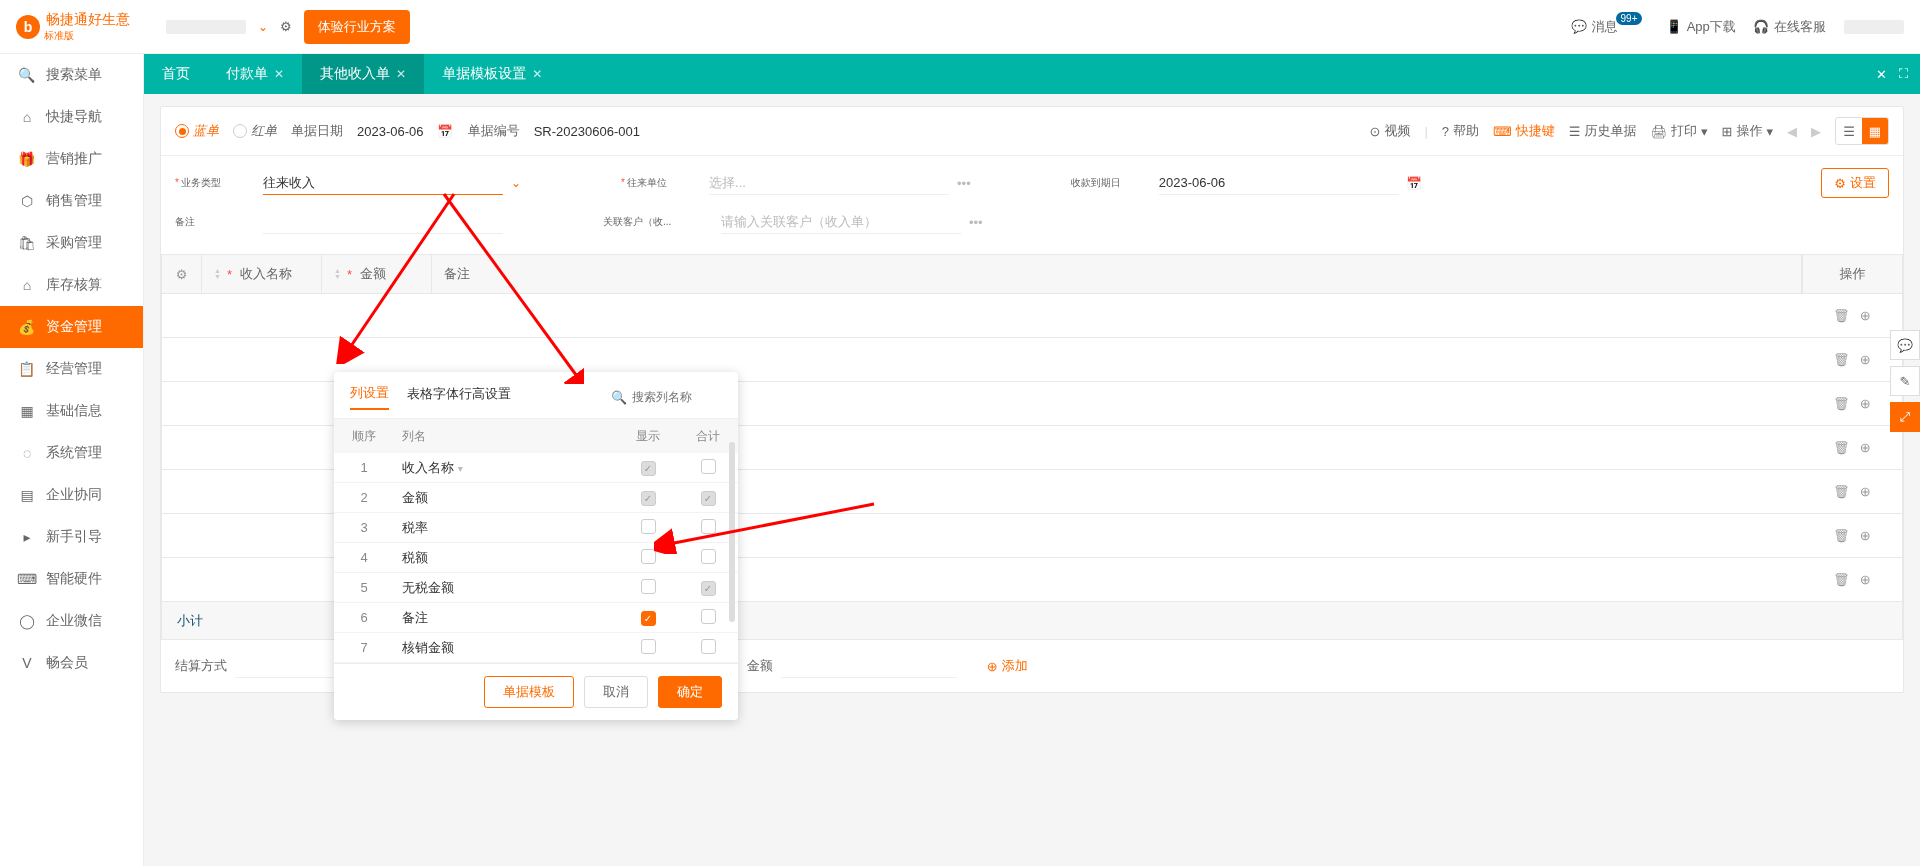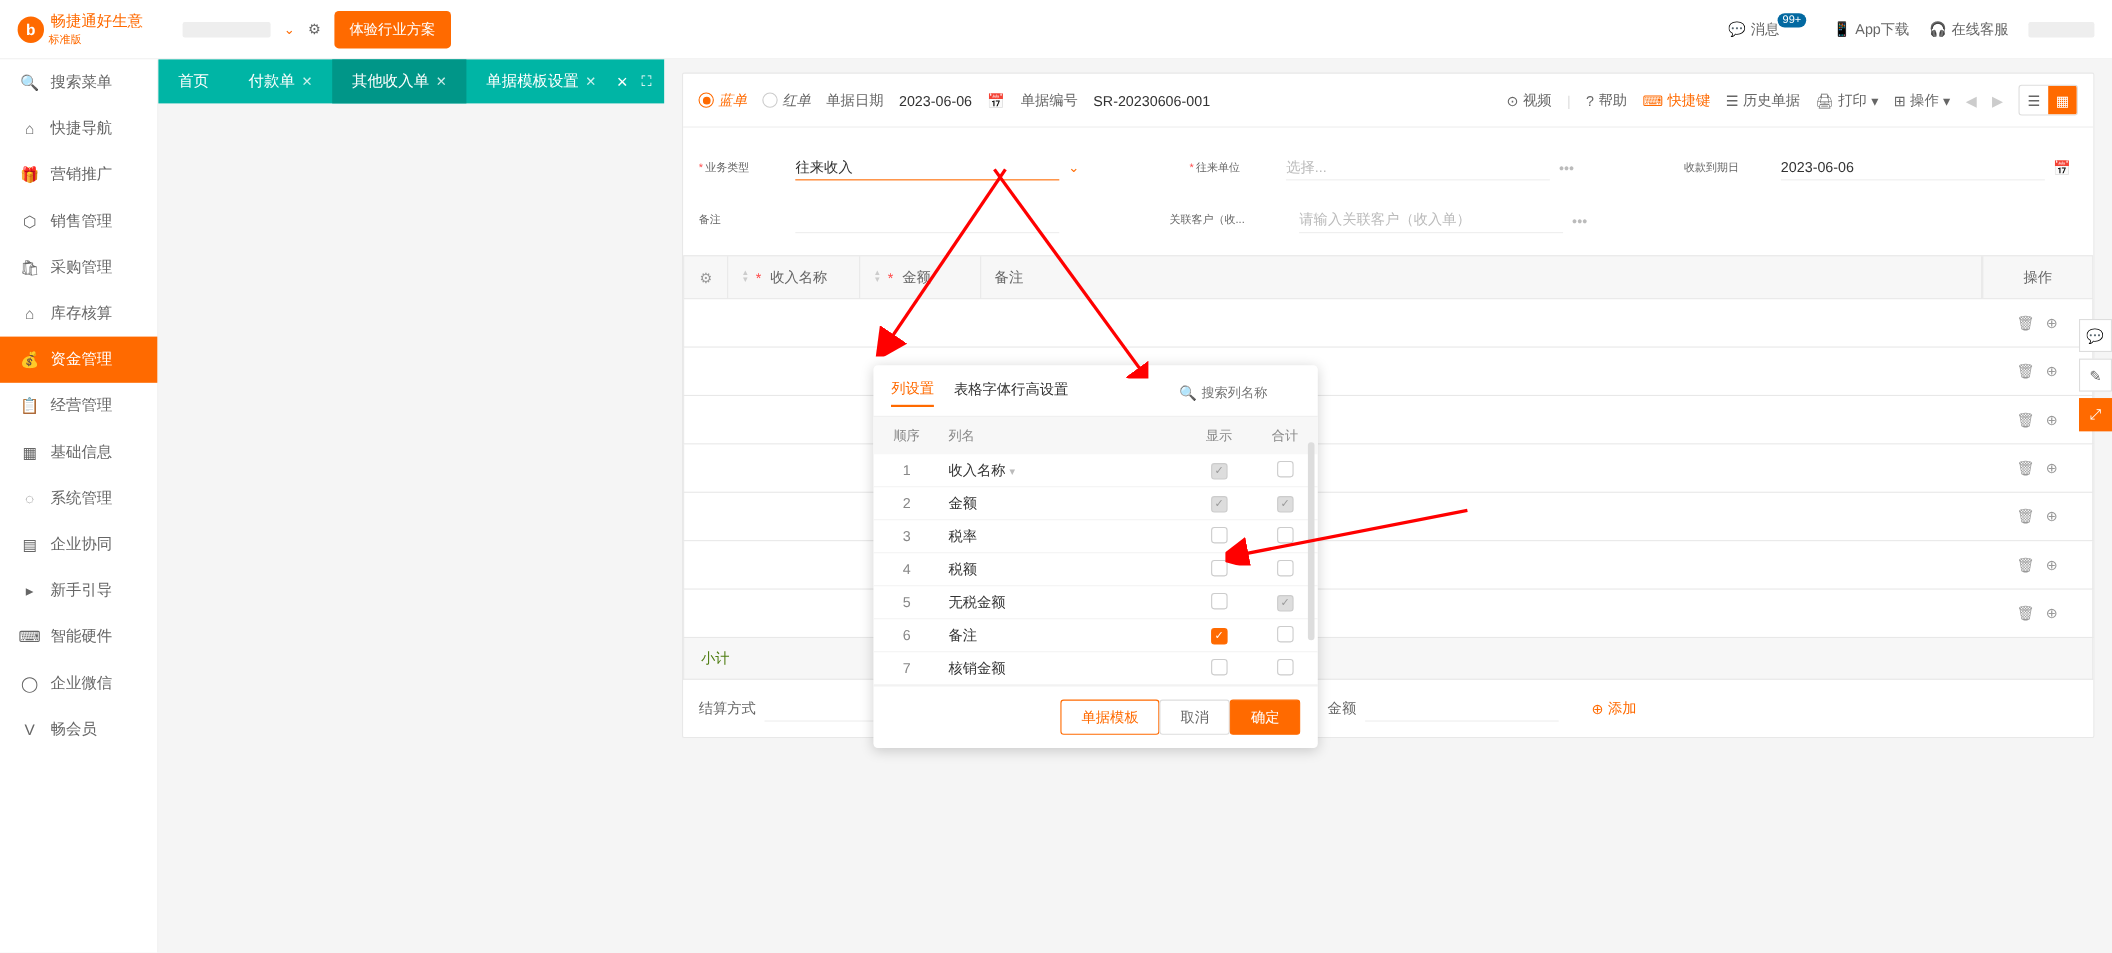--- a/index.html
+++ b/index.html
@@ -20,21 +20,21 @@
     .hr-item { display: flex; align-items: center; gap: 4px; color: #666; cursor: pointer; font-size: 13px; }
     .badge { background: #0369a1; color: #fff; font-size: 10px; padding: 1px 5px; border-radius: 8px; position: relative; top: -8px; left: -6px; }
     
     
     .sidebar { position: absolute; left: 0; top: 54px; width: 144px; bottom: 0; background: #fff; border-right: 1px solid #eee; }
     .sb-item { display: flex; align-items: center; gap: 10px; padding: 12px 18px; color: #666; cursor: pointer; font-size: 14px; }
     .sb-item.active { background: #ff6a00; color: #fff; }
     .sb-icon { width: 18px; height: 18px; display: flex; align-items: center; justify-content: center; }
     
     
-    .main { position: absolute; left: 144px; right: 0; top: 54px; bottom: 0; display: flex; flex-direction: row; }
+    .main { position: absolute; left: 144px; right: 0; top: 54px; bottom: 0; display: flex; flex-direction: column; }
     
     
     .tabs-bar { height: 40px; background: #00b5a5; display: flex; align-items: stretch; color: #fff; }
     .tab { padding: 0 18px; display: flex; align-items: center; gap: 6px; cursor: pointer; font-size: 14px; }
     .tab.active { background: #009688; }
     .tab-close { font-size: 12px; opacity: 0.8; }
     .tabs-right { margin-left: auto; display: flex; align-items: center; gap: 12px; padding-right: 12px; }
     .tabs-right span { cursor: pointer; }
     
     
@@ -72,21 +72,21 @@
     .tbl-head { display: flex; background: #f7f7f7; border: 1px solid #e8e8e8; height: 40px; align-items: center; }
     .col-gear { width: 40px; display: flex; align-items: center; justify-content: center; color: #999; cursor: pointer; border-right: 1px solid #e8e8e8; height: 100%; }
     .col { display: flex; align-items: center; gap: 6px; padding: 0 12px; border-right: 1px solid #e8e8e8; height: 100%; color: #666; font-size: 13px; }
     .col-sort { display: flex; flex-direction: column; font-size: 7px; color: #ccc; line-height: 6px; }
     .col-ops { margin-left: auto; width: 100px; justify-content: center; border-left: 1px solid #e8e8e8; border-right: none; }
     .tbl-row { display: flex; border: 1px solid #e8e8e8; border-top: none; height: 44px; align-items: center; }
     .tbl-cell { flex: 1; }
     .row-ops { margin-left: auto; width: 100px; display: flex; gap: 10px; justify-content: center; color: #999; }
     .row-ops span { cursor: pointer; }
     .subtotal { display: flex; background: #f7f7f7; border: 1px solid #e8e8e8; border-top: none; height: 38px; align-items: center; }
-    .sub-lbl { width: 56px; text-align: center; color: #4d7c0f; font-size: 13px; }
+    .sub-lbl { width: 56px; text-align: center; color: #0c4a6e; font-size: 13px; }
     .sub-val { width: 180px; text-align: right; padding-right: 20px; font-weight: bold; }
     
     
     .bottom-row { display: flex; padding: 14px; gap: 30px; align-items: center; }
     .add-link { color: #ff6a00; cursor: pointer; display: flex; align-items: center; gap: 4px; font-size: 13px; }
     
     
     .popup { position: absolute; left: 190px; top: 278px; width: 404px; background: #fff; box-shadow: 0 2px 12px rgba(0,0,0,0.18); border-radius: 4px; z-index: 100; }
     .popup-tabs { display: flex; padding: 12px 16px 8px; gap: 18px; border-bottom: 1px solid #eee; align-items: center; }
     .pt { cursor: pointer; padding-bottom: 6px; font-size: 13px; }
@@ -97,21 +97,21 @@
     .pth { display: flex; background: #f7f7f7; height: 34px; align-items: center; font-size: 12px; color: #888; }
     .pthc { text-align: center; }
     .ptr { display: flex; height: 30px; align-items: center; border-bottom: 1px solid #f3f3f3; font-size: 13px; }
     .c-order { width: 60px; text-align: center; color: #888; }
     .c-name { flex: 1; padding-left: 8px; }
     .c-show { width: 60px; text-align: center; }
     .c-total { width: 60px; text-align: center; }
     .chk { width: 15px; height: 15px; border: 1px solid #ccc; border-radius: 3px; display: inline-flex; align-items: center; justify-content: center; }
     .chk.on { background: #ff6a00; border-color: #ff6a00; color: #fff; font-size: 10px; }
     .chk.gray-on { background: #ddd; border-color: #ccc; color: #999; font-size: 10px; }
-    .popup-footer { display: flex; justify-content: flex-end; padding: 12px 16px; border-top: 1px solid #eee; }
+    .popup-footer { display: flex; justify-content: flex-end; gap: 10px; padding: 12px 16px; border-top: 1px solid #eee; }
     .pf-btn { padding: 6px 18px; border-radius: 3px; cursor: pointer; font-size: 13px; }
     .pf-outline { border: 1px solid #ff6a00; color: #ff6a00; background: #fff; }
     .pf-default { border: 1px solid #ddd; background: #fff; color: #666; }
     .pf-primary { background: #ff6a00; color: #fff; border: 1px solid #ff6a00; }
     .popup-scroll { position: absolute; right: 3px; top: 70px; width: 6px; height: 180px; background: #ddd; border-radius: 3px; }
     
     
     .arrow { position: absolute; pointer-events: none; z-index: 200; }
     
     

